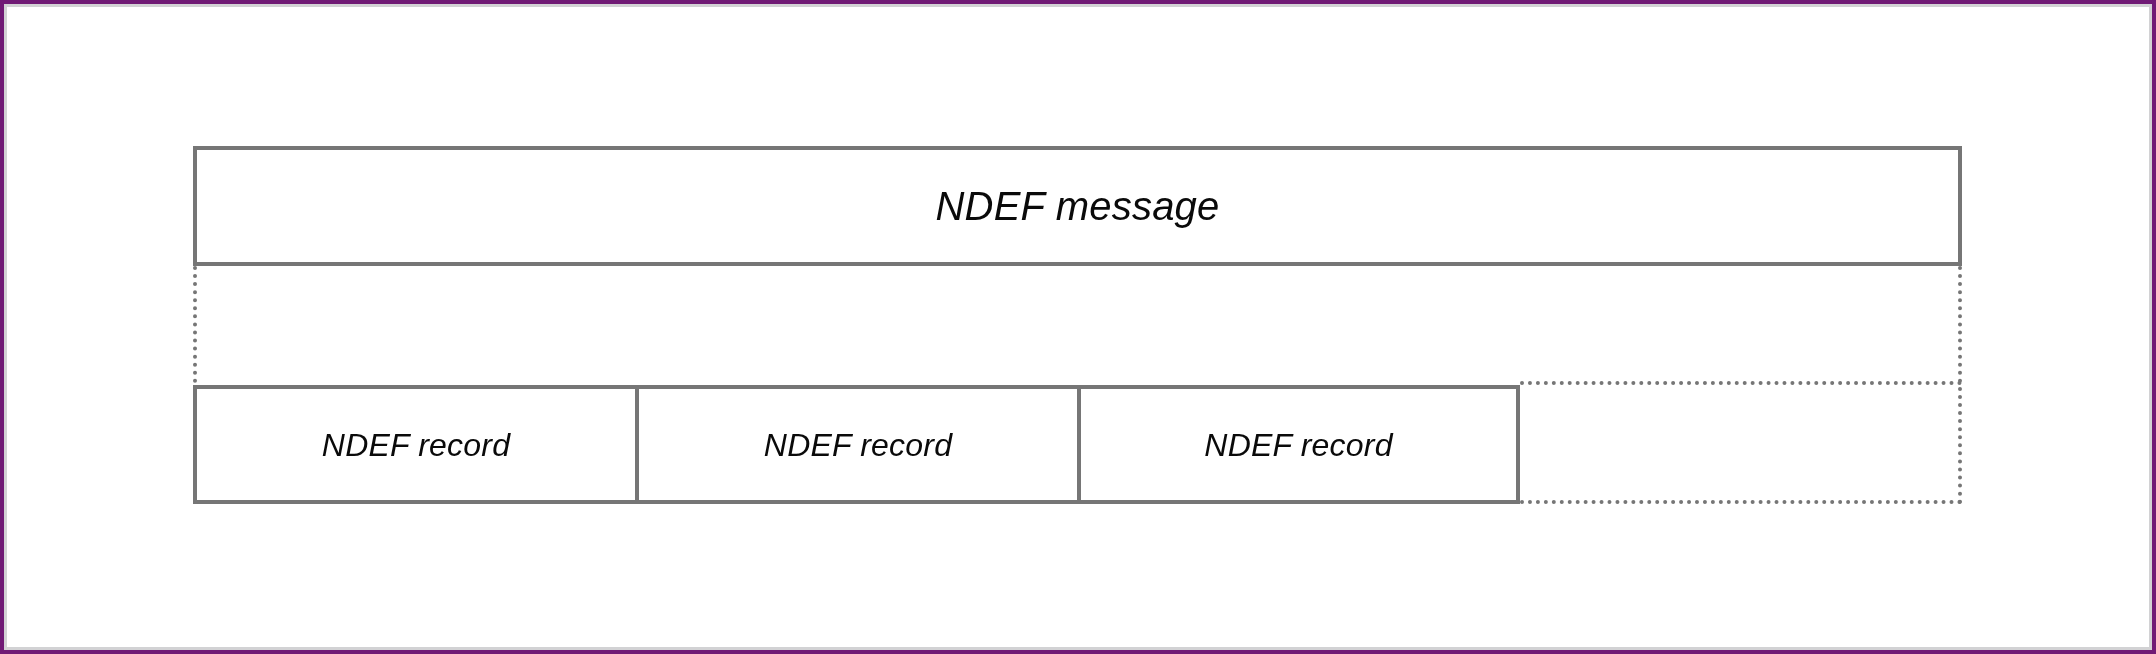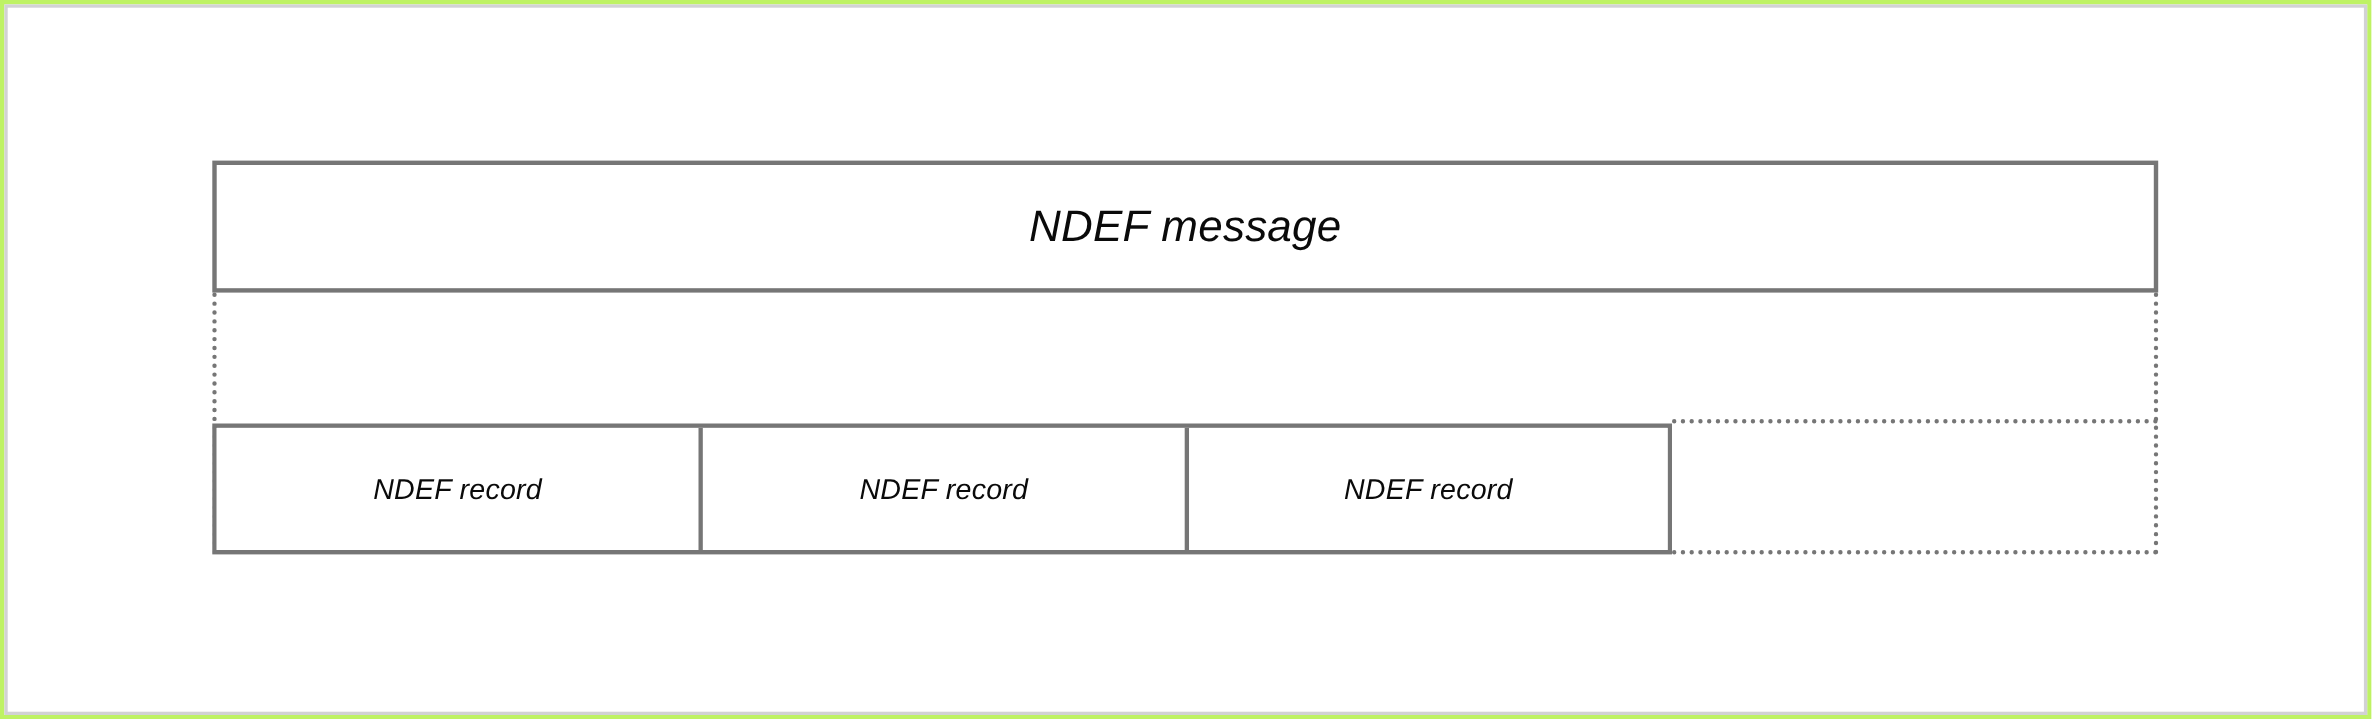--- a/index.html
+++ b/index.html
@@ -7,21 +7,21 @@
     padding: 0;
     background: #ffffff;
   }
   body {
     font-family: "Liberation Sans", sans-serif;
   }
   #canvas {
     position: relative;
     width: 2156px;
     height: 654px;
-    background: #bef264;
+    background: #701a75;
     box-sizing: border-box;
     overflow: hidden;
   }
   
   #page-frame {
     position: absolute;
     left: 4px;
     top: 4px;
     width: 2148px;
     height: 646px;
@@ -119,21 +119,21 @@
   }
   #record-row .record-cell:last-child {
     border-right: none;
   }
   #record-row .record-cell:nth-child(1) { width: 442px; }
   #record-row .record-cell:nth-child(2) { width: 442px; }
   #record-row .record-cell:nth-child(3) { width: 435px; }
 
   #record-row .record-label {
     font-style: italic;
-    font-size: 26px;
+    font-size: 32px;
     line-height: 1;
     color: #0a0a0a;
     letter-spacing: 0.2px;
     white-space: nowrap;
   }
 </style>
 </head>
 <body>
 
 <div id="canvas">

